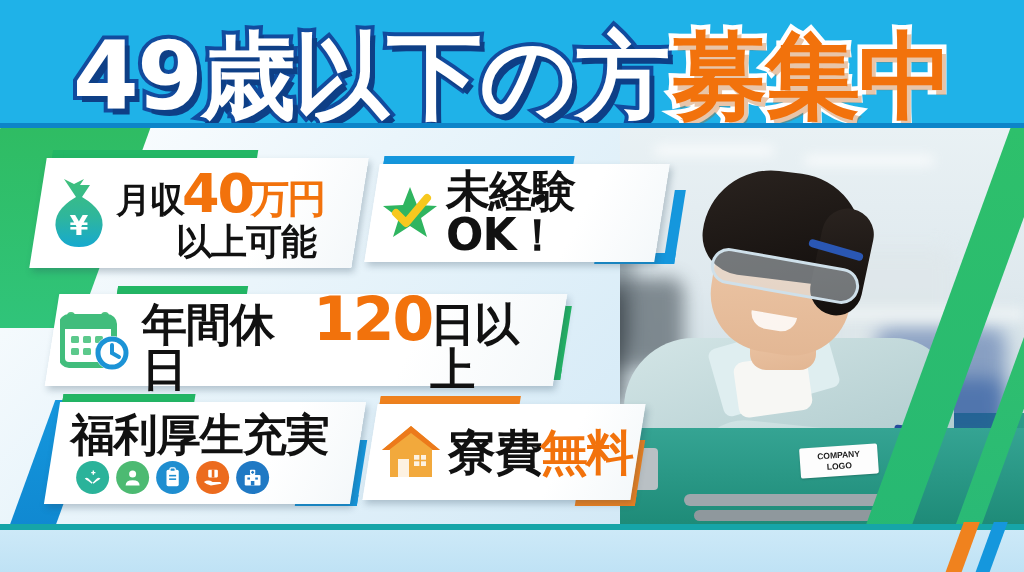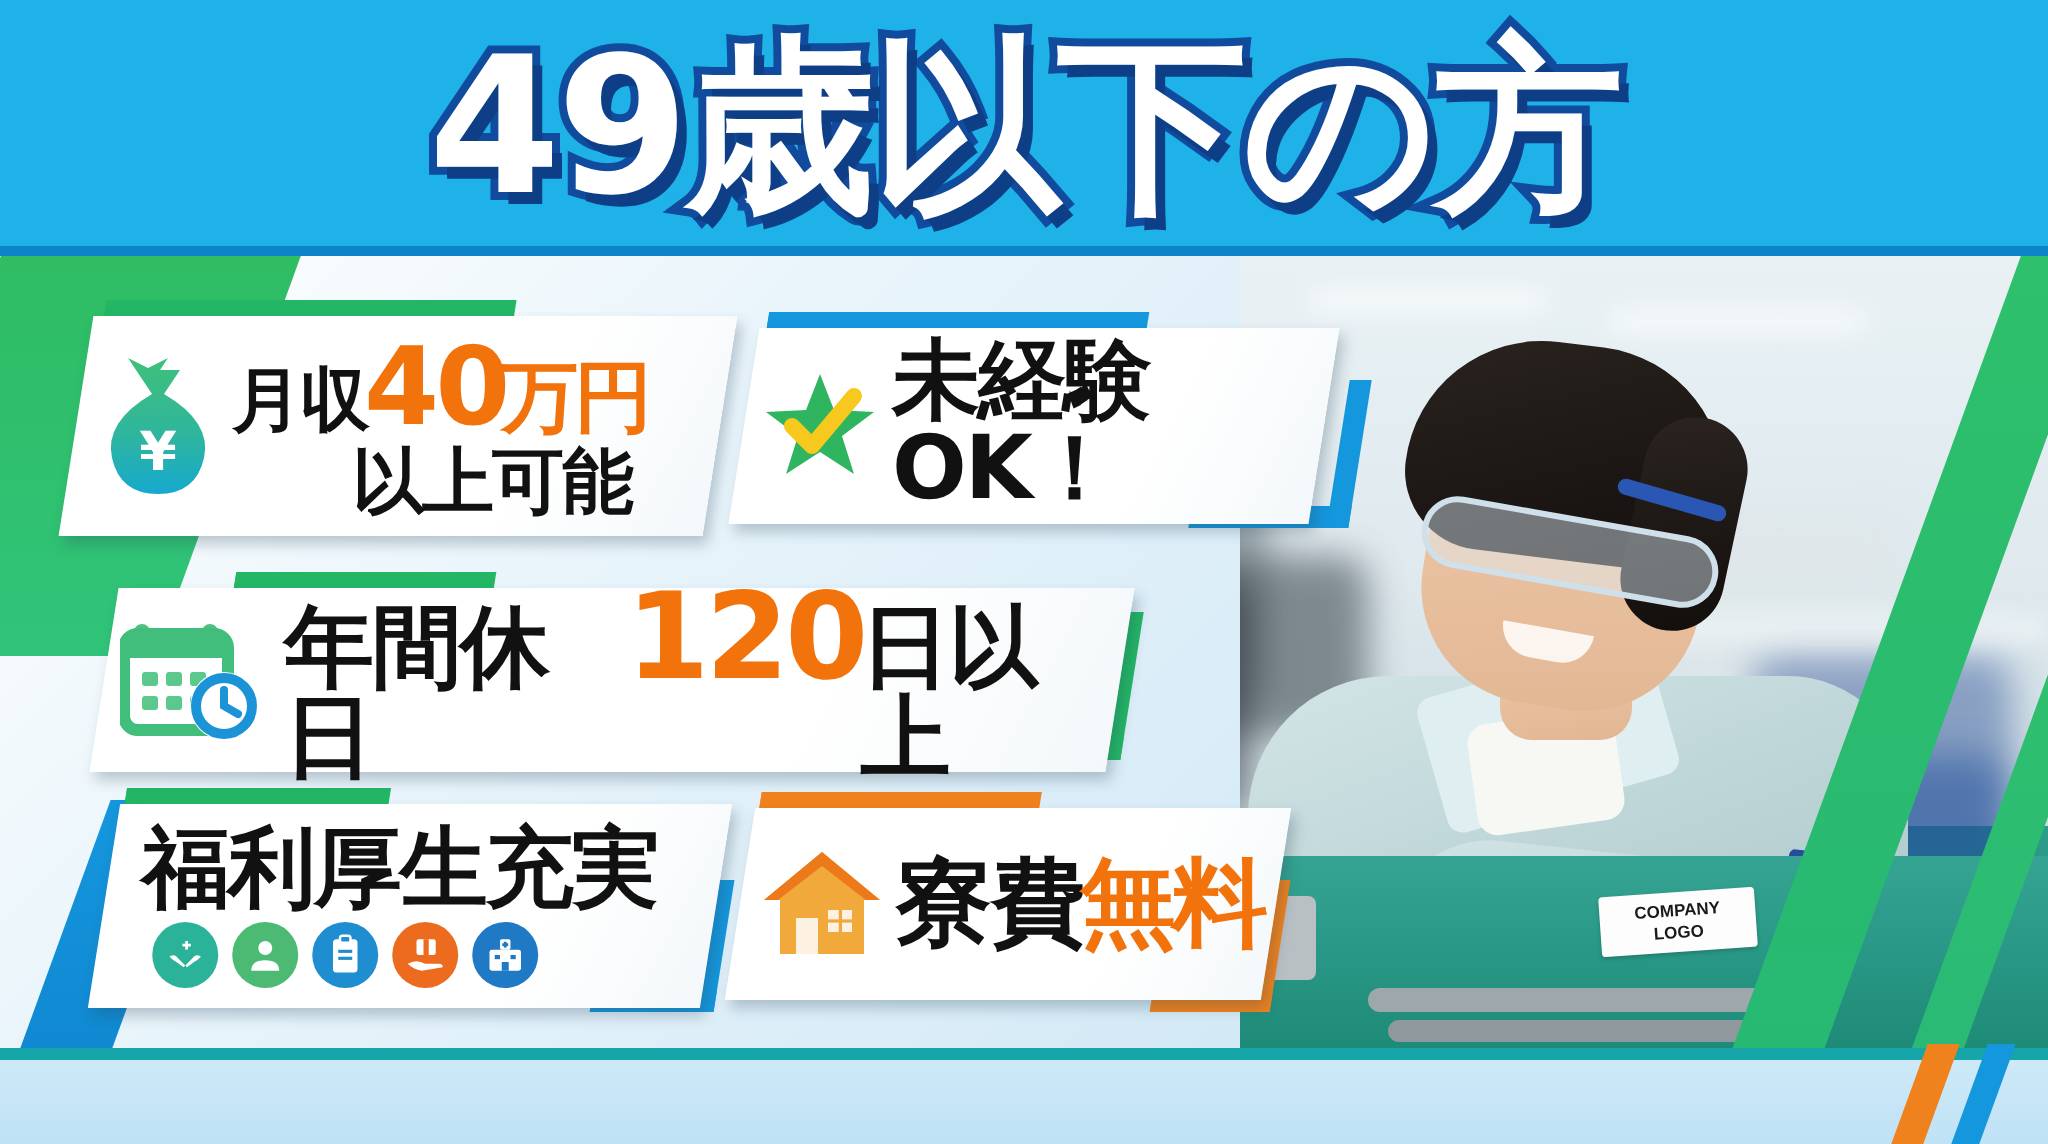--- a/index.html
+++ b/index.html
@@ -18,21 +18,21 @@
     position:absolute; left:0; top:0; width:1024px; height:128px;
     background:#1fb2e8;
     overflow:hidden;
     z-index:40;
   }
   #header-band::after{
     content:""; position:absolute; left:0; bottom:0; width:100%; height:5px;
     background:#0d84c8;
   }
   #header-title {
-    position:absolute; left:0; top:0; width:100%; height:128px;
+    position:absolute; left:0; top:12px; width:100%; height:128px;
     display:flex; align-items:center; justify-content:center;
     white-space:nowrap;
     letter-spacing:-2px;
   }
   .hdr-white {
     font-size:95px; font-weight:bold; color:#ffffff;
     font-family:"DejaVu Sans","Liberation Sans",sans-serif;
     -webkit-text-stroke:8px #114b9e;
     paint-order: stroke fill;
     text-shadow: 5px 6px 0 #0e3f86;
@@ -301,20 +301,21 @@
 
   <div id="left-bg"></div>
   <div class="diag" id="diag-green-tl"></div>
   <div class="diag" id="diag-blue-bl"></div>
   <div class="diag" id="diag-green-r"></div>
   <div class="diag" id="diag-green-r2"></div>
 
   <div id="header-band">
     <div id="header-title">
       <span class="hdr-white">49歳以下の方</span>
+      <span class="hdr-orange">募集中</span>
     </div>
   </div>
 
   <div class="corner" id="corner-salary"></div>
   <div class="badge" id="badge-salary">
     <div class="badge-inner">
       <span>
         <svg class="icon-svg" width="62" height="72" viewBox="0 0 62 72">
           <defs>
               <linearGradient id="gbag" x1="0" y1="0" x2="0" y2="1">

